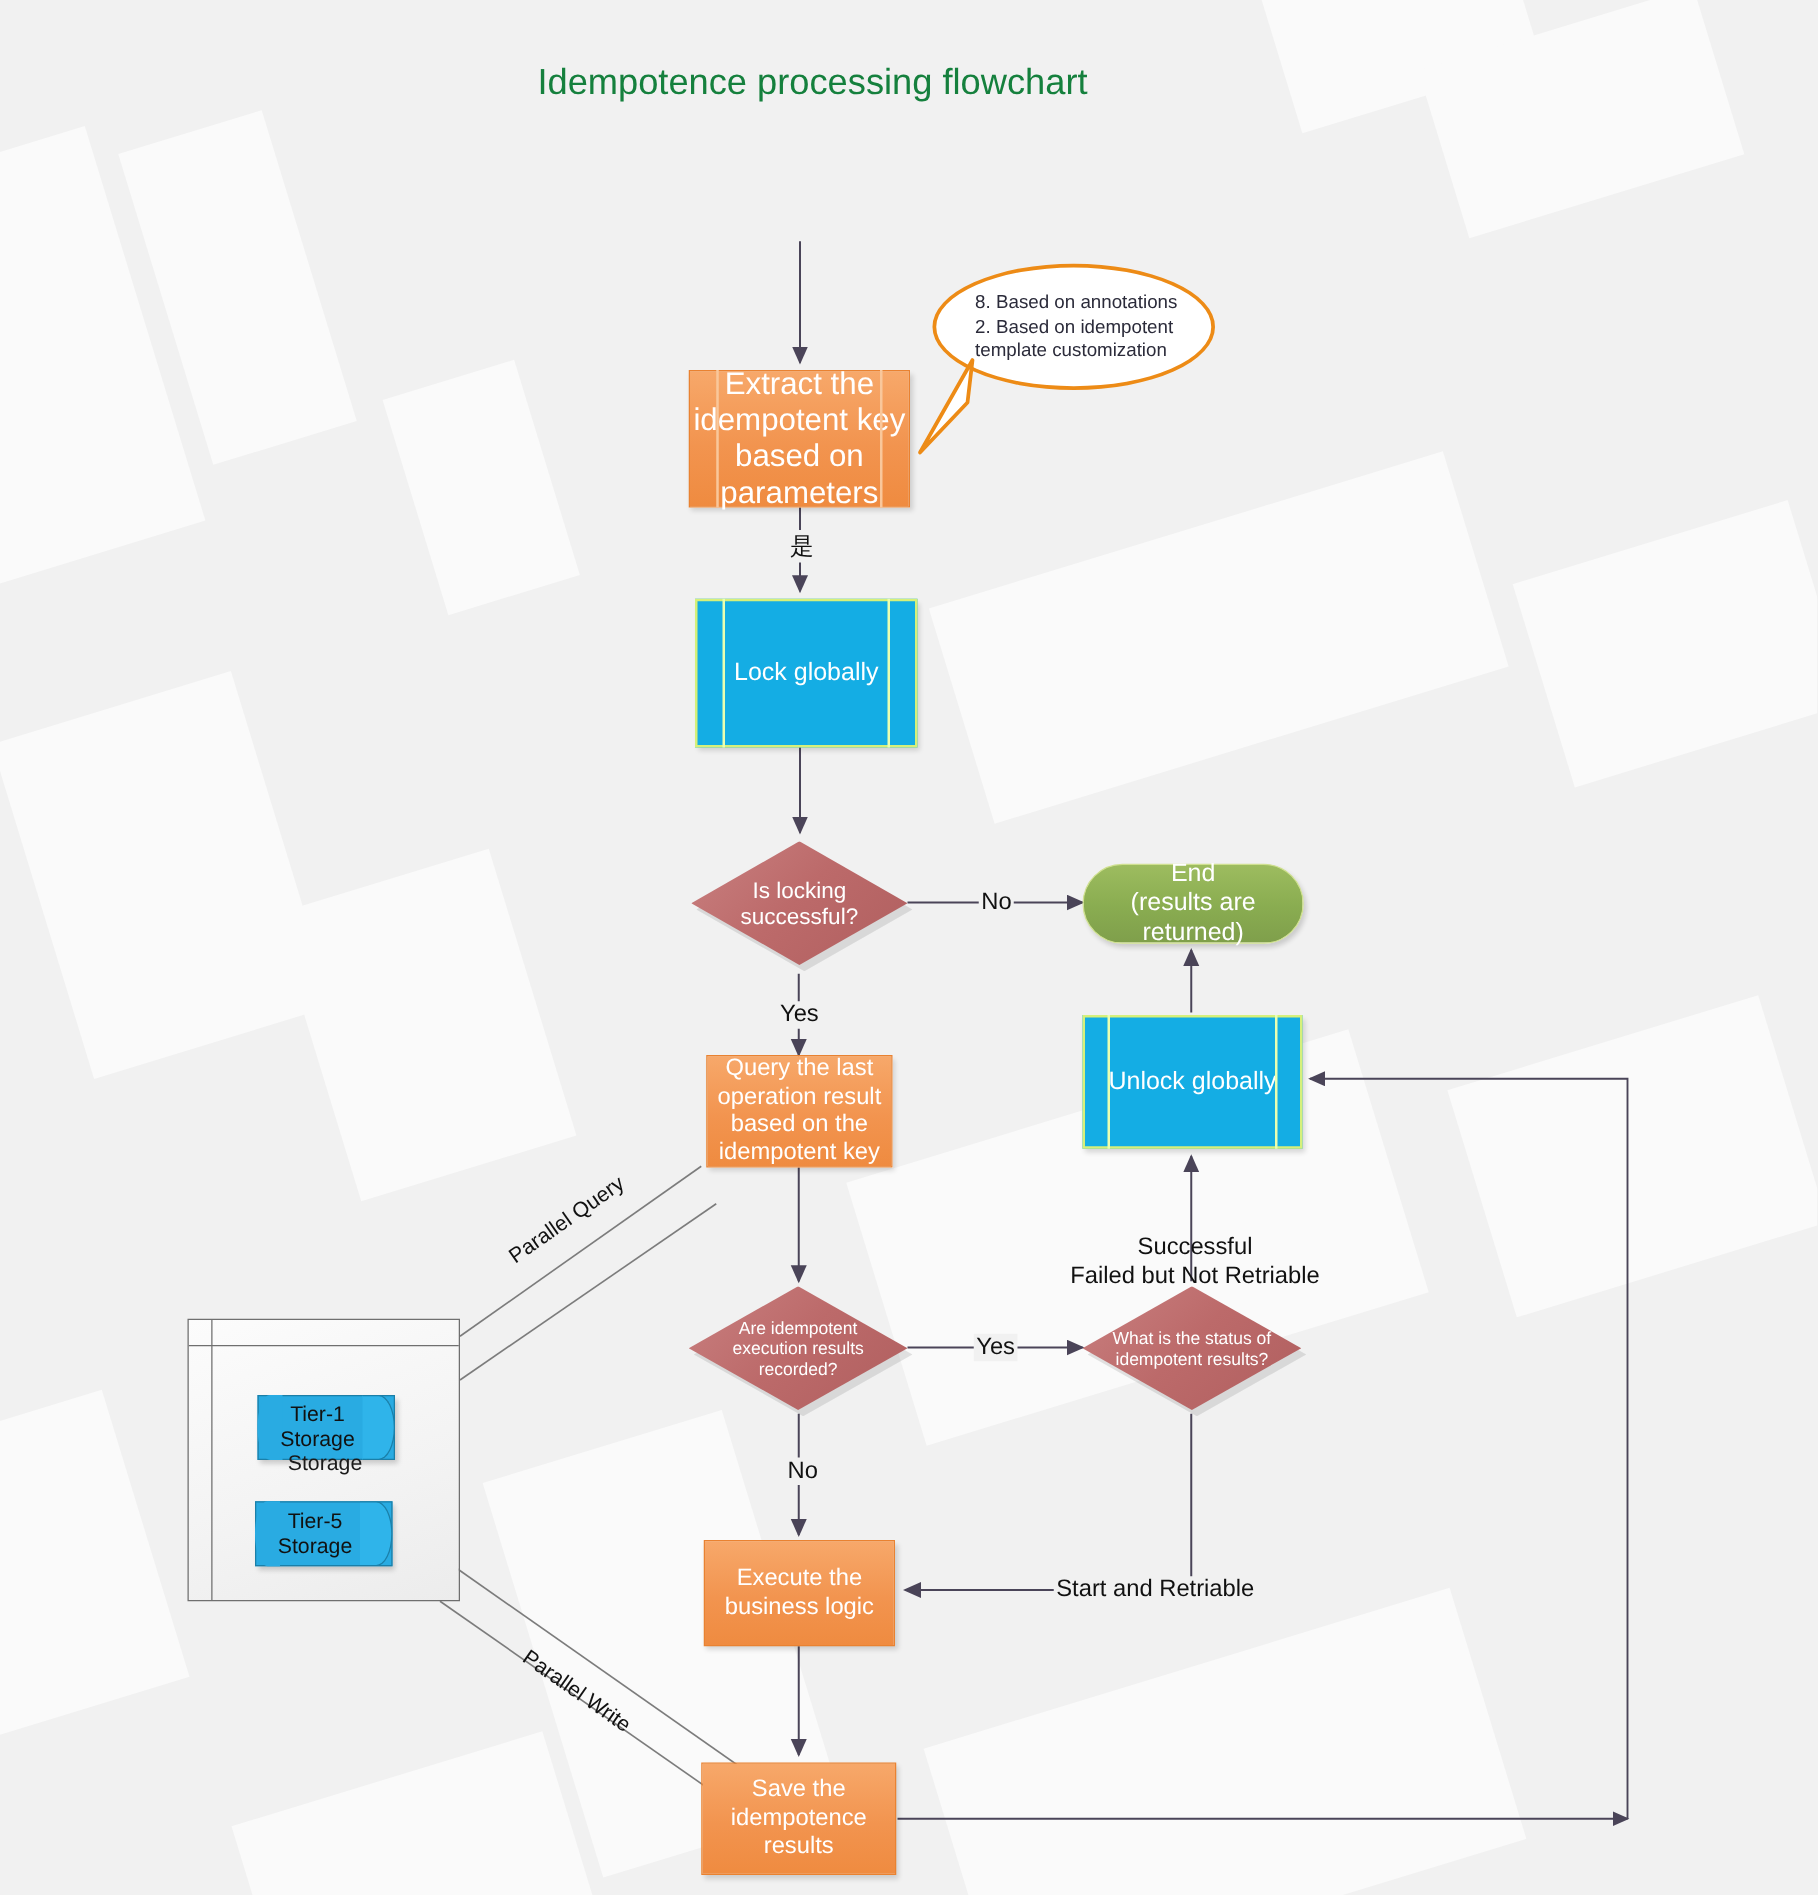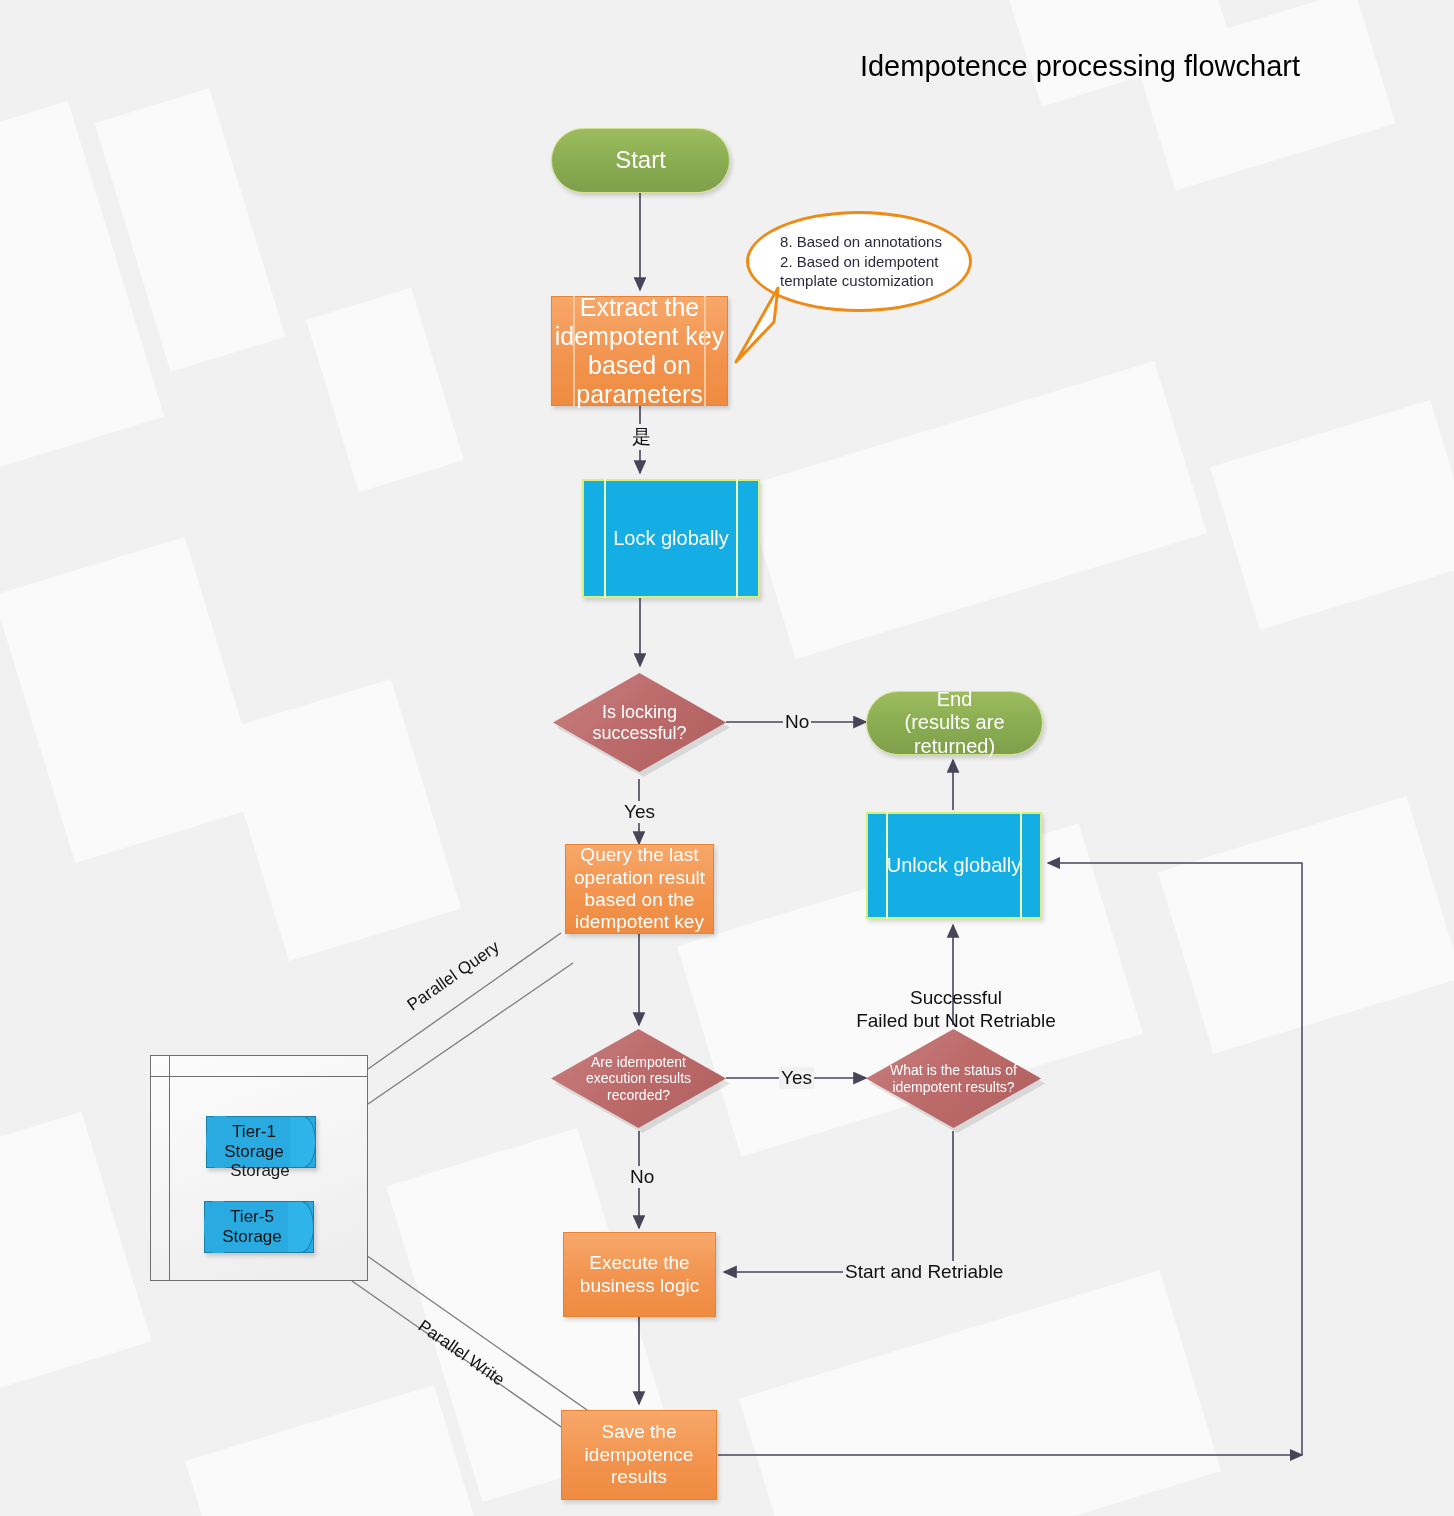--- a/index.html
+++ b/index.html
@@ -224,23 +224,23 @@
   }
   .elabel.multi { white-space: pre-line; text-align: center; line-height: 1.2; background: transparent; }
   .elabel.rot { background: transparent; transform-origin: 0 0; }
 
   
   #title {
     position: absolute;
     left: 0;
     top: 50px;
     width: 1300px;
-    text-align: right;
+    text-align: center;
     font-size: 29px;
-    color: #000000;
+    color: #15803d;
   }
 </style>
 </head>
 <body>
 
 <div id="canvas">
 
   <div id="watermarks">
     <div class="wm" style="left:1020px; top:-40px; width:200px; height:120px;"></div>
     <div class="wm" style="left:1150px; top:20px; width:230px; height:140px;"></div>
@@ -303,23 +303,20 @@
     </g>
 
     <g stroke="#7c7c7c" stroke-width="1.3" fill="none">
       <path d="M561,933 L368,1069"></path>
       <path d="M573,963 L368,1104"></path>
       <path d="M363,1253 L607,1424"></path>
       <path d="M352,1281 L597,1452"></path>
     </g>
   </svg>
 
-  <div class="node terminator" style="left:551px; top:128px; width:179px; height:65px;">
-    <span class="label">Start</span>
-  </div>
 
   <div class="predef predef-orange" style="left:551px; top:296px; width:177px; height:110px;">
     <div class="body">
       <span class="label" style="white-space:pre-line;">Extract the
 idempotent key
 based on
 parameters</span>
     </div>
     <div class="rule" style="left:22px;"></div>
     <div class="rule" style="right:22px;"></div>
@@ -329,21 +326,21 @@
     <span class="ctext">8. Based on annotations
 2. Based on idempotent
 template customization</span>
   </div>
   <svg style="position:absolute; left:718px; top:280px; width:120px; height:100px;" viewBox="0 0 120 100" xmlns="http://www.w3.org/2000/svg">
     <path d="M60,8 L18,82 L56,42 Z" fill="#ffffff" stroke="#ED8B16" stroke-width="3" stroke-linejoin="round"></path>
   </svg>
 
   <div class="elabel" style="left:630px; top:424px;">是</div>
 
-  <div class="predef predef-blue" style="left:582px; top:479px; width:178px; height:119px;">
+  <div class="predef predef-blue" style="left:556px; top:479px; width:178px; height:119px;">
     <div class="body">
       <span class="label">Lock globally</span>
     </div>
     <div class="rule" style="left:22px;"></div>
     <div class="rule" style="right:22px;"></div>
   </div>
 
   <div class="decision" style="left:553px; top:673px; width:173px; height:99px;">
     <div class="dshadow"></div>
     <div class="dia"></div>

